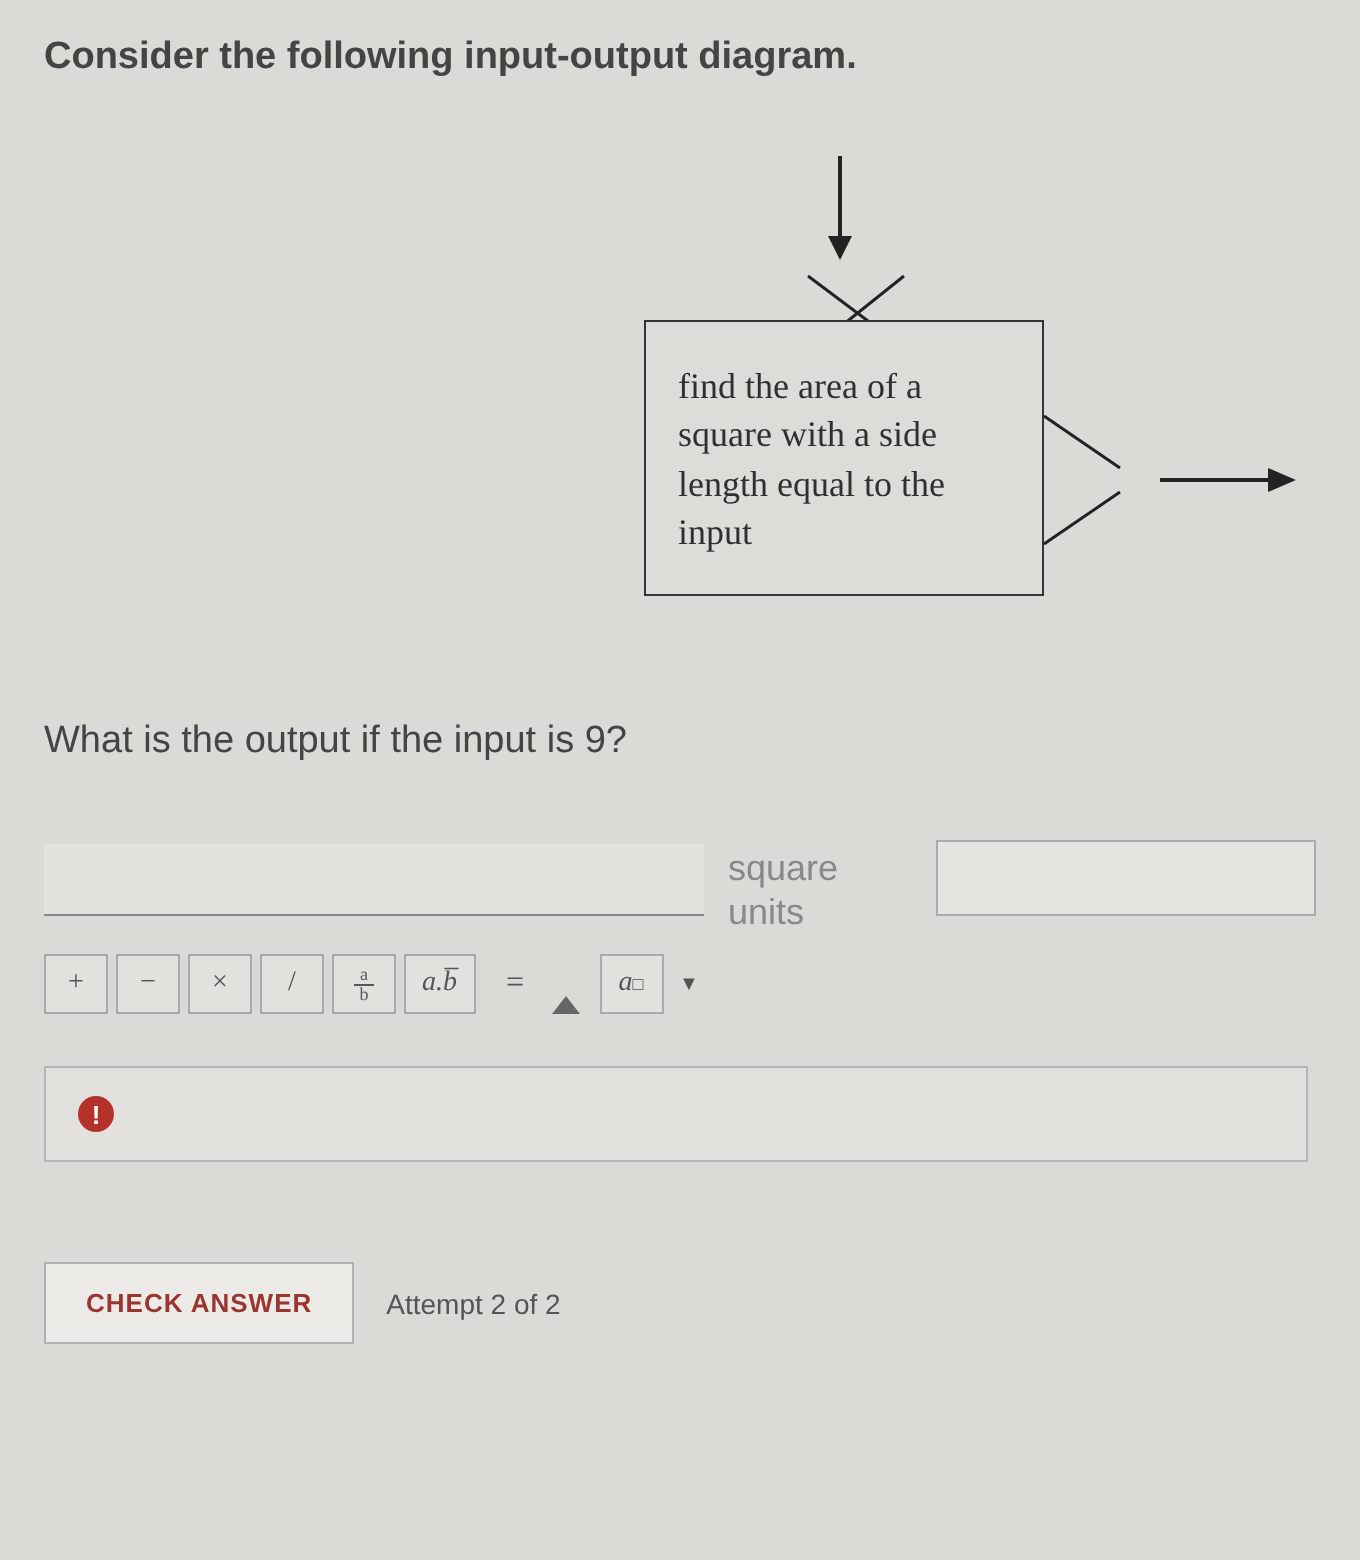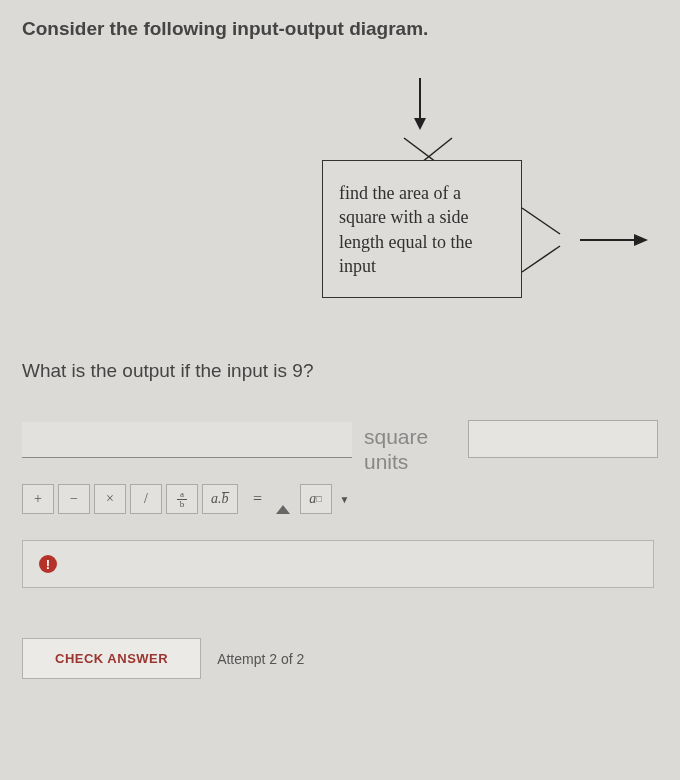--- a/index.html
+++ b/index.html
@@ -54,21 +54,21 @@
     height: 36px;
     background: #e2e1de;
     border: none;
     border-bottom: 1.5px solid #888;
     font-size: 18px;
     padding: 4px 8px;
     outline: none;
     font-family: inherit;
   }
   .units-label {
-    font-size: 21px;
+    font-size: 18px;
     color: #888;
     line-height: 1.2;
     padding-top: 2px;
   }
   .side-input {
     width: 190px;
     height: 38px;
     background: #e6e4e1;
     border: 1px solid #aaa;
     margin-left: auto;
@@ -123,21 +123,21 @@
   .feedback-text { font-size: 15px; color: #444; }
   .feedback-text .score { font-weight: 600; }
   .bottom-row {
     display: flex;
     align-items: center;
     gap: 16px;
   }
   .check-btn {
     background: #eceae7;
     border: 1px solid #b0b0b0;
-    padding: 12px 32px;
+    padding: 12px 20px;
     font-size: 13px;
     font-weight: 600;
     letter-spacing: 0.5px;
     color: #9a3530;
     cursor: pointer;
   }
   .attempt-text {
     font-size: 14px;
     color: #555;
     text-align: center;

